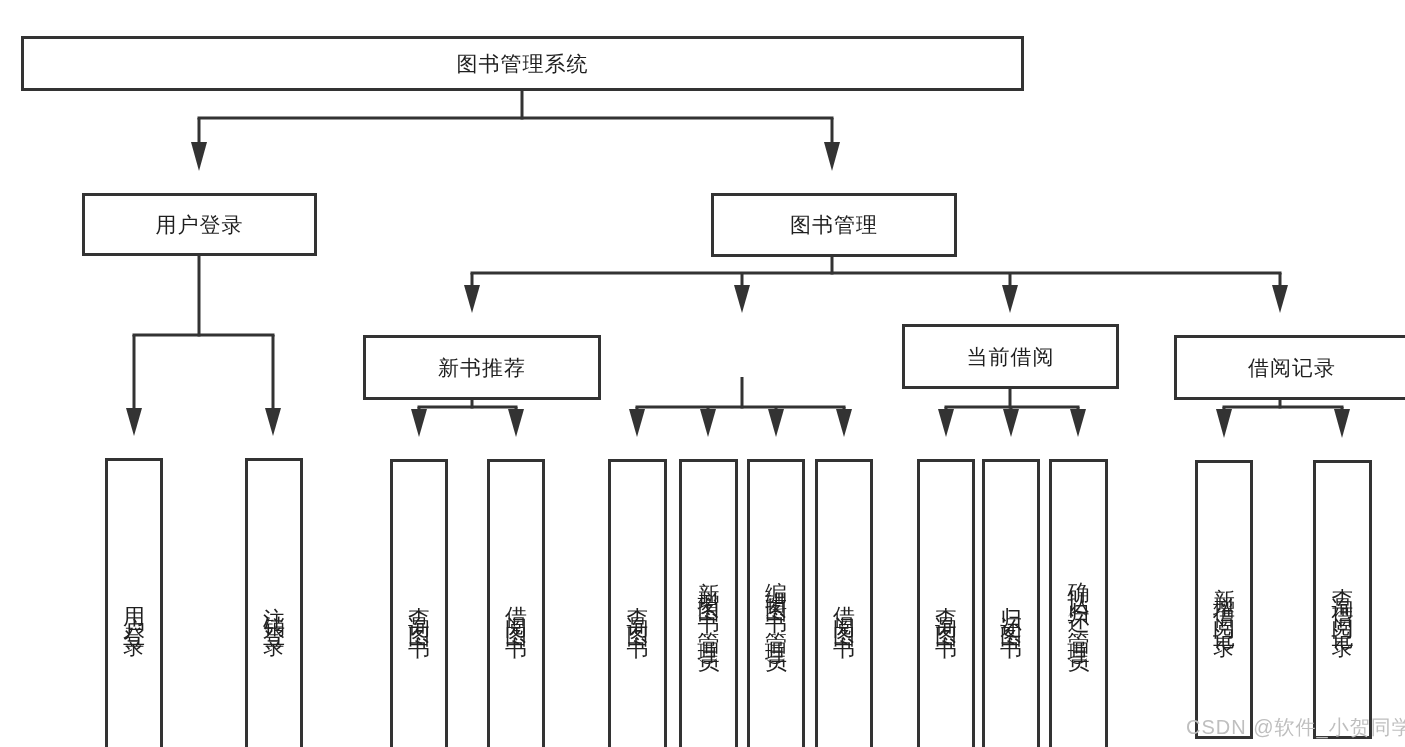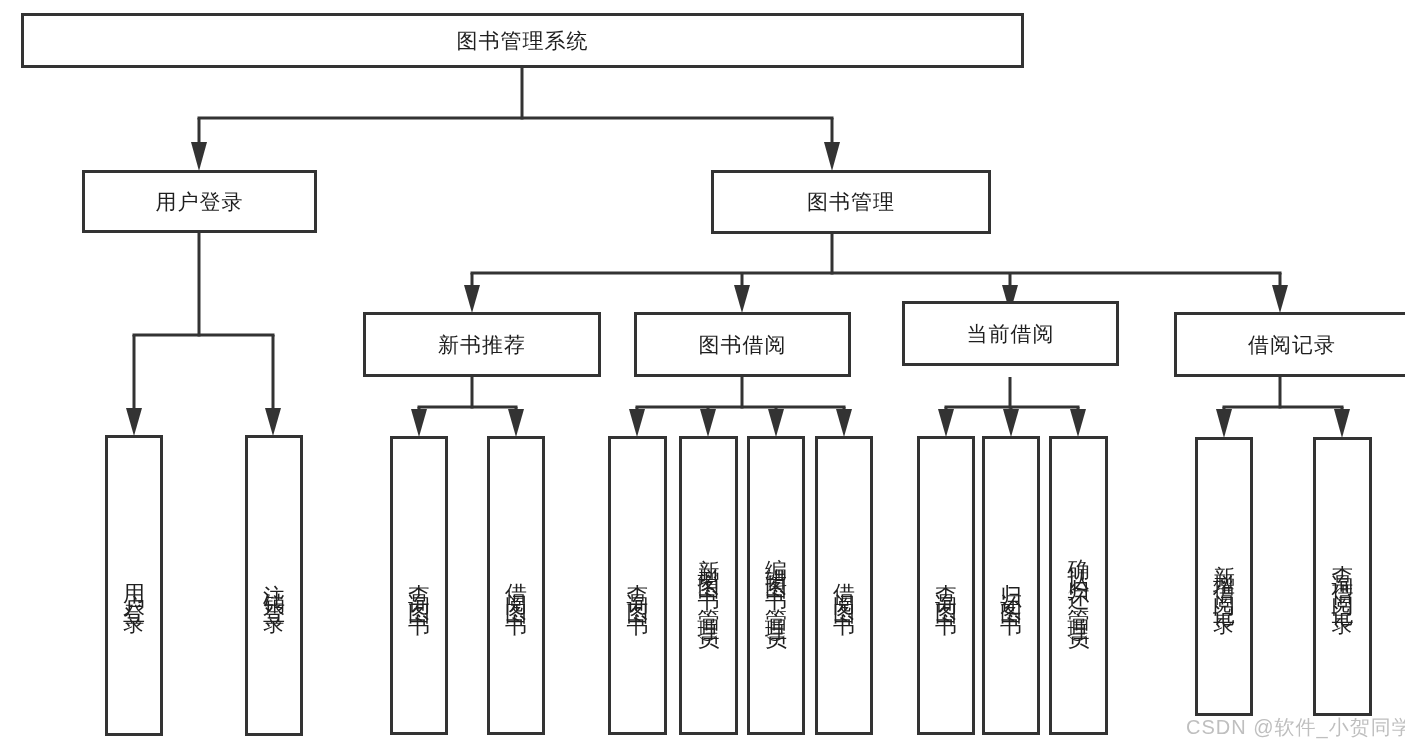--- a/index.html
+++ b/index.html
@@ -22,34 +22,35 @@
   .node{
     position:absolute;
     box-sizing:border-box;
     background:#fff;
     border:3px solid var(--line);
     display:flex;
     align-items:center;
     justify-content:center;
     color:var(--text);
     z-index:2;
+    margin-top:23px;
   }
   .node.h{font-size:21px;letter-spacing:1px;}
   .node.v span{
     writing-mode:vertical-rl;
     text-orientation:upright;
     font-size:22px;
     line-height:1;
     letter-spacing:10px;
     white-space:nowrap;
   }
   
   #n-root   {left:21px;  top:13px;  width:1003px;height:55px;}
   #n-l2a    {left:82px;  top:170px; width:235px; height:63px;}
-  #n-l2b    {left:711px; top:170px; width:280px; height:64px;}
+  #n-l2b    {left:711px; top:170px; width:246px; height:64px;}
   #n-l3a    {left:363px; top:312px; width:238px; height:65px;}
   #n-l3b    {left:634px; top:312px; width:217px; height:65px;}
   #n-l3c    {left:902px; top:301px; width:217px; height:65px;}
   #n-l3d    {left:1174px;top:312px; width:236px; height:65px;text-align:center;}
   #n-leaf1  {left:105px; top:435px; width:58px;  height:301px;}
   #n-leaf2  {left:245px; top:435px; width:58px;  height:301px;}
   #n-leaf3  {left:390px; top:436px; width:58px;  height:299px;}
   #n-leaf4  {left:487px; top:436px; width:58px;  height:299px;}
   #n-leaf5  {left:608px; top:436px; width:59px;  height:299px;}
   #n-leaf6  {left:679px; top:436px; width:59px;  height:299px;}
@@ -144,23 +145,20 @@
   <div class="node h" id="n-l2a">
     <span>用户登录</span>
   </div>
   <div class="node h" id="n-l2b">
     <span>图书管理</span>
   </div>
 
   <div class="node h" id="n-l3a">
     <span>新书推荐</span>
   </div>
-  <div class="node h" id="n-l3b">
-    <span>图书借阅</span>
-  </div>
   <div class="node h" id="n-l3c">
     <span>当前借阅</span>
   </div>
   <div class="node h" id="n-l3d">
     <span>借阅记录</span>
   </div>
 
   <div class="node v" id="n-leaf1">
     <span>用户登录</span>
   </div>

